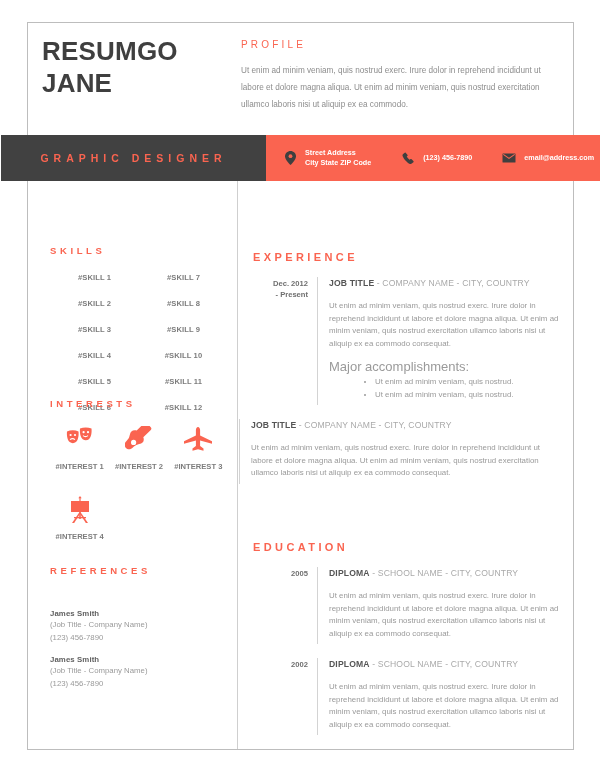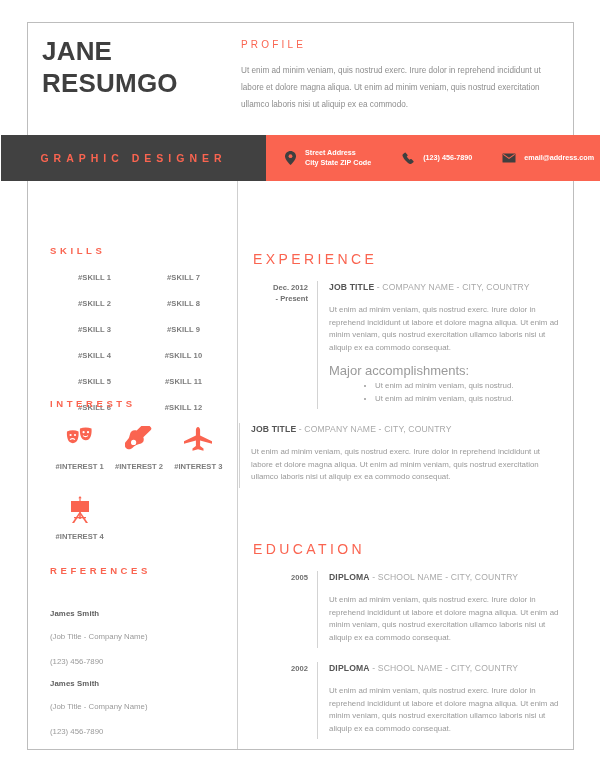--- a/index.html
+++ b/index.html
@@ -168,28 +168,28 @@
   }
 
   .refs-head { position: absolute; left: 22px; top: 384px; }
   .refs-list { position: absolute; left: 22px; top: 428px; width: 178px; }
   .ref { margin-bottom: 11px; }
   .ref-name {
     font-size: 7.8px; font-weight: bold; color: #5f5f5f;
     letter-spacing: 0.1px;
   }
   .ref-sub {
-    font-size: 7.8px; color: #9a9a9a; line-height: 12px; margin-top: 13px;
+    font-size: 7.8px; color: #9a9a9a; line-height: 12px; margin-top: 1px;
   }
 
   
   .rsec-title {
     color: #fa6450;
-    font-size: 14px;
-    font-weight: normal;
+    font-size: 11px;
+    font-weight: bold;
     letter-spacing: 3.4px;
     text-transform: uppercase;
     margin-left: 14px;
   }
   .rsec { padding-top: 0; }
   #experience-section { position: absolute; left: 0; top: 70px; right: 10px; }
   #education-section  { position: absolute; left: 0; top: 360px; right: 10px; }
 
   .entry {
     display: flex;
@@ -244,22 +244,22 @@
     line-height: 12.5px;
   }
 </style>
 </head>
 <body>
 
 <div id="page">
 
   <div class="header">
     <div class="name-block">
+      <div class="name-line">RESUMGO</div>
       <div class="name-line">JANE</div>
-      <div class="name-line">RESUMGO</div>
     </div>
 
     <div class="profile-block">
       <div class="sec-title">PROFILE</div>
       <div class="profile-text">Ut enim ad minim veniam, quis nostrud exerc. Irure dolor in reprehend incididunt ut labore et dolore magna aliqua. Ut enim ad minim veniam, quis nostrud exercitation ullamco laboris nisi ut aliquip ex ea commodo.</div>
     </div>
   </div>
 
   <div class="banner-row">
     <div class="title-bar">

